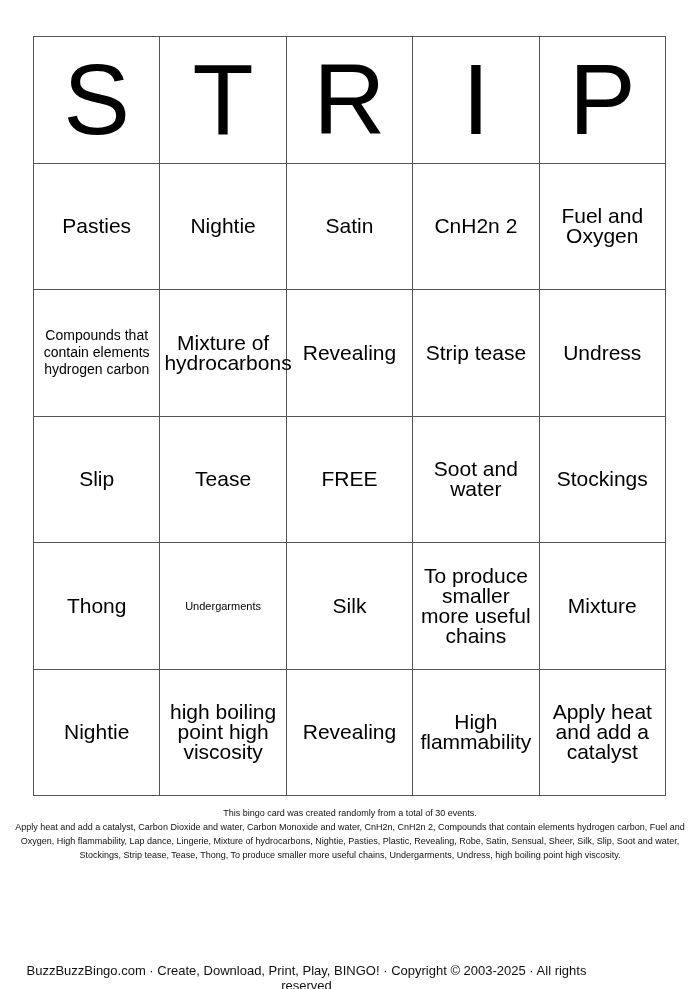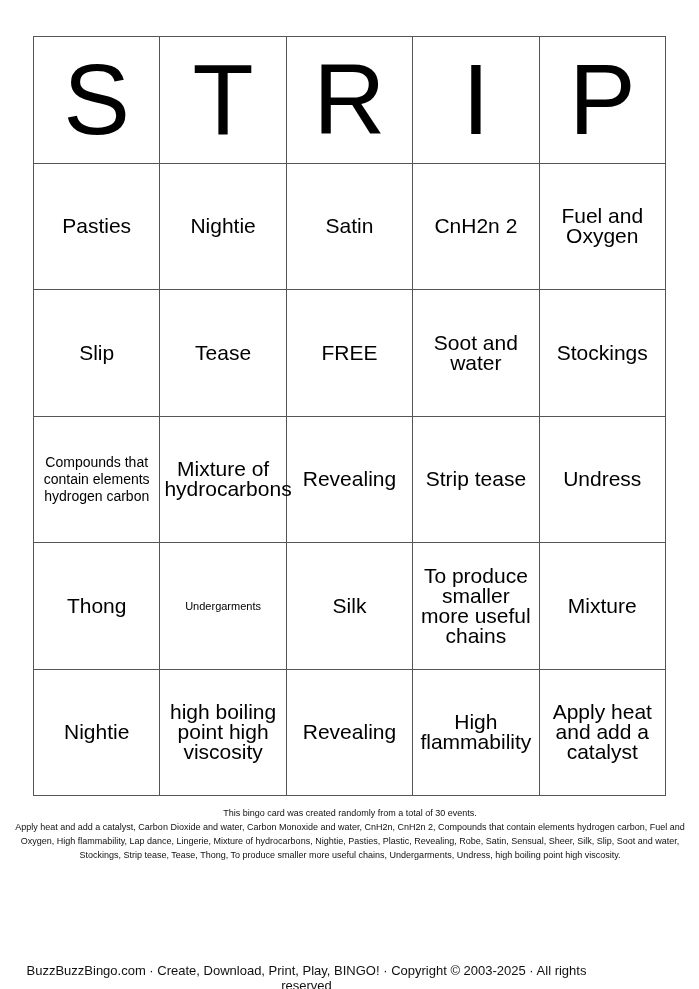--- a/index.html
+++ b/index.html
@@ -44,32 +44,32 @@
     <td class="header">P</td>
   </tr>
   <tr>
     <td>Pasties</td>
     <td>Nightie</td>
     <td>Satin</td>
     <td>CnH2n 2</td>
     <td>Fuel and Oxygen</td>
   </tr>
   <tr>
+    <td class="small">Compounds that contain elements hydrogen carbon</td>
+    <td>Mixture of hydrocarbons</td>
+    <td>Revealing</td>
+    <td>Strip tease</td>
+    <td>Undress</td>
+  </tr>
+  <tr>
     <td>Slip</td>
     <td>Tease</td>
     <td>FREE</td>
     <td>Soot and water</td>
     <td>Stockings</td>
-  </tr>
-  <tr>
-    <td class="small">Compounds that contain elements hydrogen carbon</td>
-    <td>Mixture of hydrocarbons</td>
-    <td>Revealing</td>
-    <td>Strip tease</td>
-    <td>Undress</td>
   </tr>
   <tr>
     <td>Thong</td>
     <td class="medium">Undergarments</td>
     <td>Silk</td>
     <td>To produce smaller more useful chains</td>
     <td>Mixture</td>
   </tr>
   <tr>
     <td>Nightie</td>

